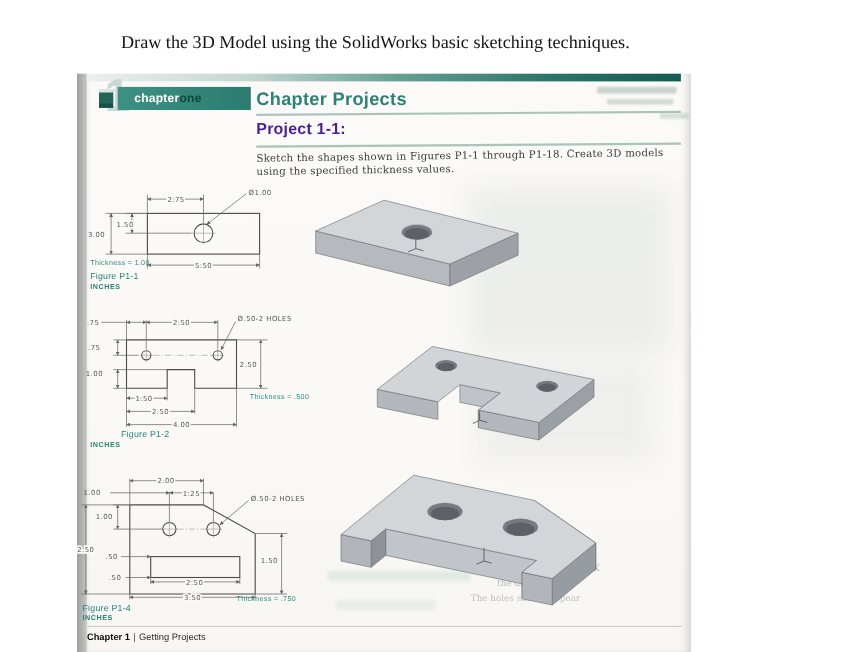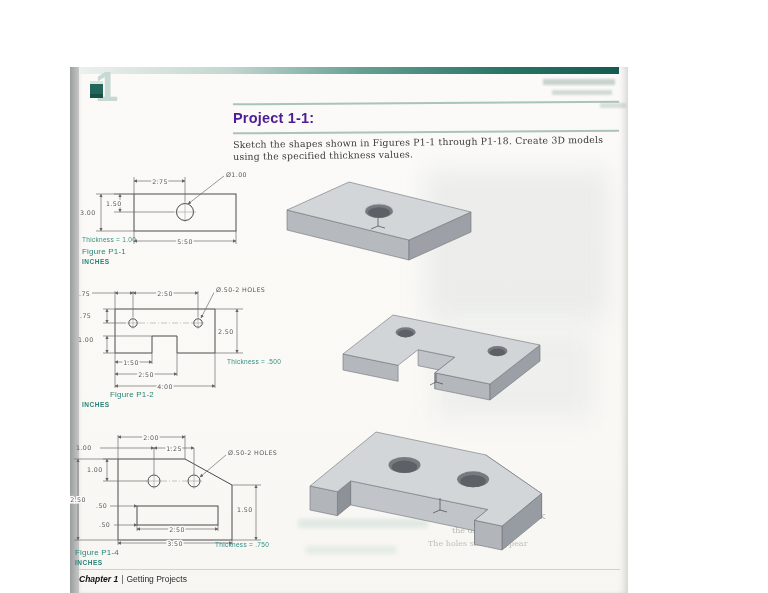--- a/index.html
+++ b/index.html
@@ -29,21 +29,21 @@
   #rule2{left:233px;top:131px;width:386px;transform:rotate(-.4deg);}
   #instructions{left:233px;top:139px;width:398px;font-family:"DejaVu Serif",serif;font-size:9.3px;
                 line-height:11.5px;color:#3a3a3a;letter-spacing:.2px;transform:rotate(-.8deg);transform-origin:left top;}
   
   .tnote{font-size:6.5px;color:#2f9084;letter-spacing:.3px;}
   .fcap{font-size:8px;font-weight:normal;color:#27857a;letter-spacing:.2px;}
   .funits{font-size:6.5px;font-weight:bold;color:#2a8376;letter-spacing:.5px;}
   
   #footer-rule{left:79px;top:569px;width:541px;height:1px;background:#cfcfcc;}
   #footer{left:79px;top:574px;font-size:8.5px;color:#2d2d2d;}
-  #footer .b{font-weight:bold;color:#101010;font-style:italic;}
+  #footer .b{font-weight:bold;color:#101010;}
   #footer .sep{margin:0 3px;color:#444;}
   
   svg text{font-family:"DejaVu Sans",sans-serif;}
   .ol{stroke:#4a4a4a;stroke-width:1;fill:none;stroke-linejoin:miter;}
   .dl{stroke:#6f6f6f;stroke-width:.7;fill:none;}
   .cl{stroke:#8d8d8d;stroke-width:.5;fill:none;}
   .dt{font-size:6.3px;fill:#585858;letter-spacing:.4px;}
   .mid{text-anchor:middle;}
   .mask{paint-order:stroke;stroke:#fbfaf8;stroke-width:3px;}
   .m3d{stroke:#6e7277;stroke-width:.6;stroke-linejoin:round;}
@@ -58,34 +58,40 @@
 <div id="stage">
 
   <svg width="0" height="0" class="abs" aria-hidden="true">
     <defs>
       <marker id="ar" orient="auto-start-reverse" markerWidth="5" markerHeight="5" refX="4.6" refY="2.5">
         <path d="M0,0 L5,2.5 L0,5 Z" fill="#666"></path>
       </marker>
     </defs>
   </svg>
 
+  <div id="doc-title" class="abs">Draw the 3D Model using the SolidWorks basic sketching techniques.</div>
 
   <div id="gutter" class="abs"></div>
   <div id="page" class="abs"></div>
   <div id="topbar" class="abs"></div>
 
   <div class="abs smudge" style="left:425px;top:170px;width:185px;height:150px;background:rgba(224,227,225,.55);"></div>
   <div class="abs smudge" style="left:435px;top:330px;width:160px;height:90px;background:rgba(227,229,227,.5);"></div>
   <div class="abs ghost-bar" style="left:543px;top:79px;width:72px;height:6px;"></div>
   <div class="abs ghost-bar" style="left:552px;top:90px;width:60px;height:5px;opacity:.8;"></div>
   <div class="abs ghost-bar" style="left:600px;top:103px;width:26px;height:5px;opacity:.7;"></div>
 
   <div id="badge-numeral" class="abs">1</div>
   <div id="badge-icon" class="abs"></div>
-
+  <div id="badge-bar" class="abs">
+    <span class="w">chapter</span>
+      <span class="d">one</span>
+  </div>
+
+  <div id="heading" class="abs">Chapter Projects</div>
   <div id="rule1" class="abs rule"></div>
   <div id="subheading" class="abs">Project 1-1:</div>
   <div id="rule2" class="abs rule"></div>
   <div id="instructions" class="abs">
     <div>Sketch the shapes shown in Figures P1-1 through P1-18. Create 3D models</div>
     <div>using the specified thickness values.</div>
   </div>
 
   <svg class="abs" style="left:76px;top:168px;" width="185" height="80" viewBox="0 0 185 80">
     <rect class="ol" x="58" y="26" width="102" height="37"></rect>

